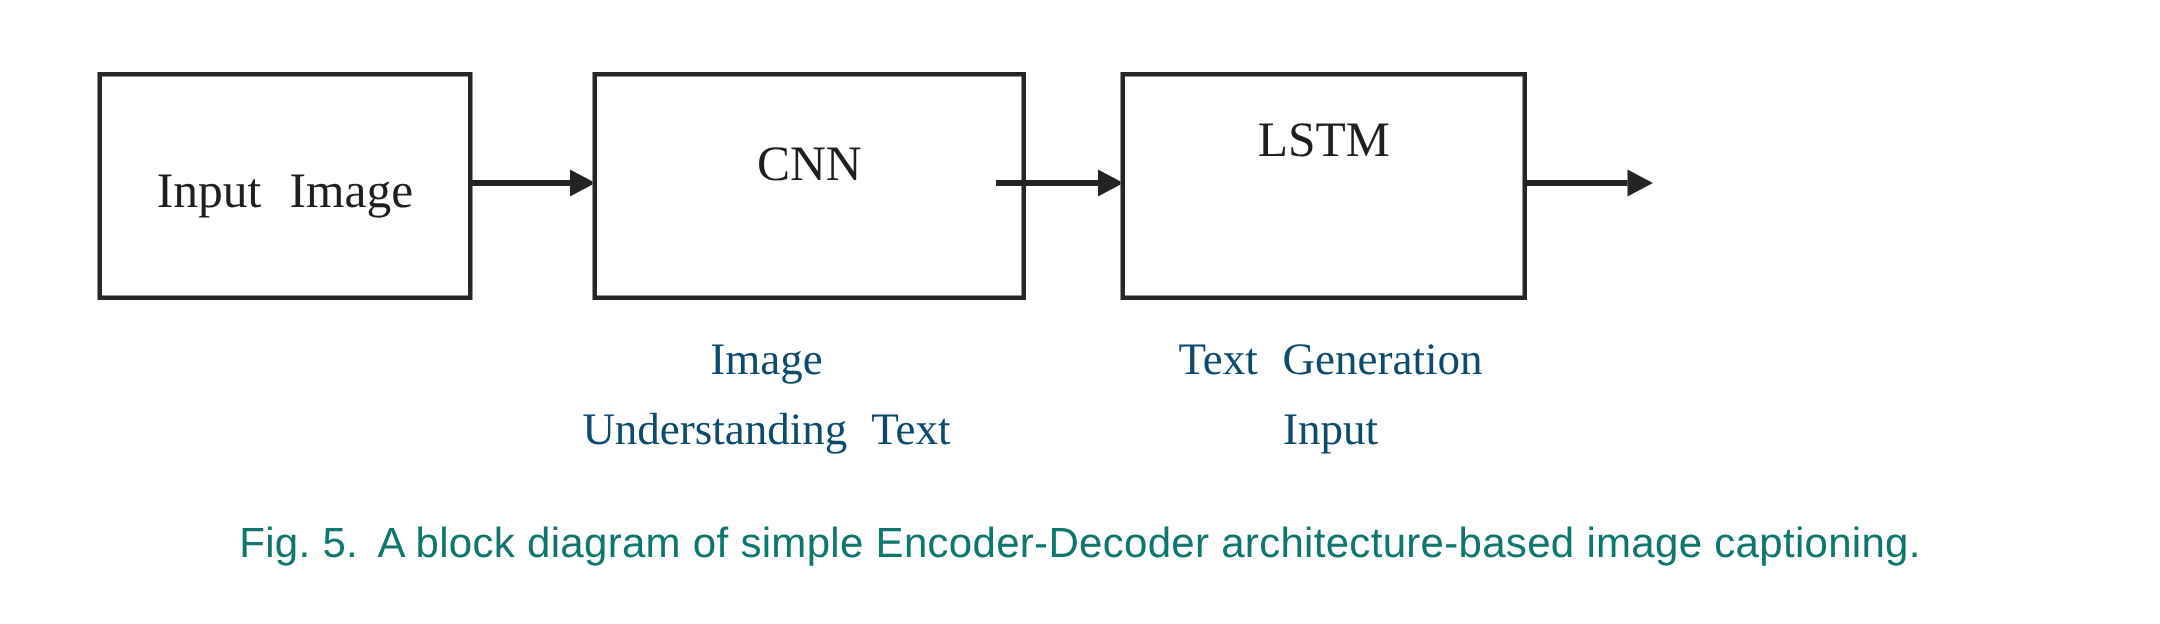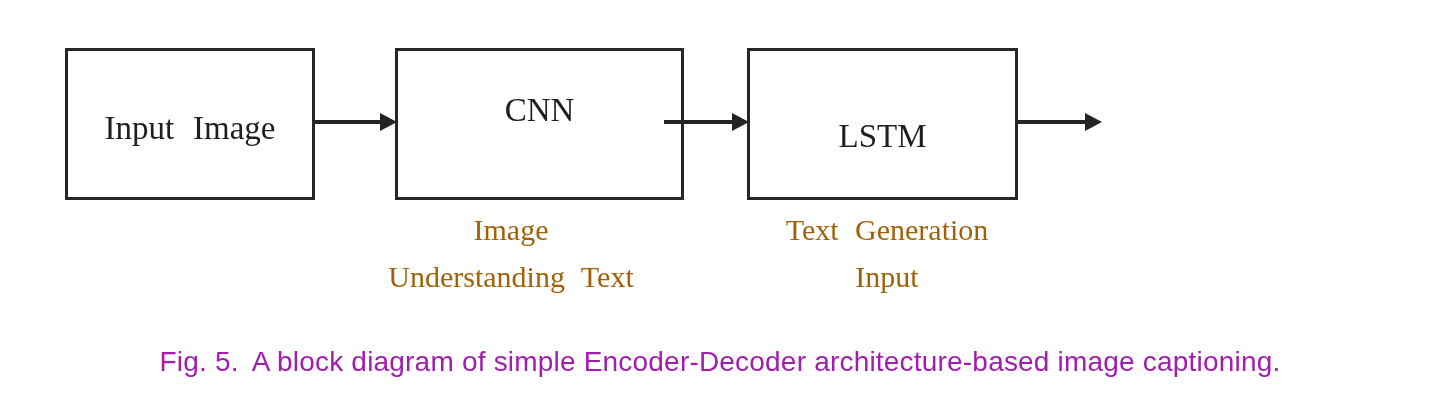--- a/index.html
+++ b/index.html
@@ -24,21 +24,21 @@
     display: flex;
     align-items: center;
     justify-content: center;
     text-align: center;
     font-size: 33px;
     line-height: 38px;
   }
   .node-label { word-spacing: 0.32em; }
   .node--input { left: 65px;  width: 250px; padding-top: 8px; }
   .node--cnn   { left: 395px; width: 289px; align-items: flex-start; padding-top: 40px; }
-  .node--lstm  { left: 747px; width: 271px; align-items: center; padding-top: 24px; }
+  .node--lstm  { left: 747px; width: 271px; align-items: flex-start; padding-top: 24px; }
   .node--gen   { left: 1100px; width: 270px; font-size: 31px; line-height: 50px; }
   
   .arrow {
     position: absolute;
     top: 111px;
     height: 21px;
     display: flex;
     align-items: center;
   }
   .arrow .shaft { height: 4px; background: #242424; }
@@ -47,42 +47,42 @@
     border-top: 9px solid transparent;
     border-bottom: 9px solid transparent;
     border-left: 17px solid #242424;
   }
   .arrow--1 { left: 314px; } .arrow--1 .shaft { width: 66px; }
   .arrow--2 { left: 664px; } .arrow--2 .shaft { width: 68px; }
   .arrow--3 { left: 1017px; } .arrow--3 .shaft { width: 68px; }
   
   .sublabel {
     position: absolute;
-    top: 206px;
+    top: 216px;
     width: 330px;
     text-align: center;
     font-size: 30px;
     line-height: 47px;
     word-spacing: 0.3em;
-    color: #a16207;
+    color: #0c4a6e;
   }
   .sublabel--cnn  { left: 346px; }
   .sublabel--lstm { left: 722px; font-family: Liberation Serif, serif; }
   
   .caption {
     position: absolute;
     top: 345px;
     left: 0;
     width: 100%;
     text-align: center;
     font-family: "Liberation Sans", sans-serif;
     font-size: 28px;
     line-height: 34px;
     letter-spacing: 0.2px;
-    color: #a21caf;
+    color: #0f766e;
   }
   .caption .fig-label { margin-right: 13px; }
 </style>
 </head>
 <body>
 
 <div class="canvas">
 
   <div class="node node--input">
     <div class="node-label">Input Image</div>

